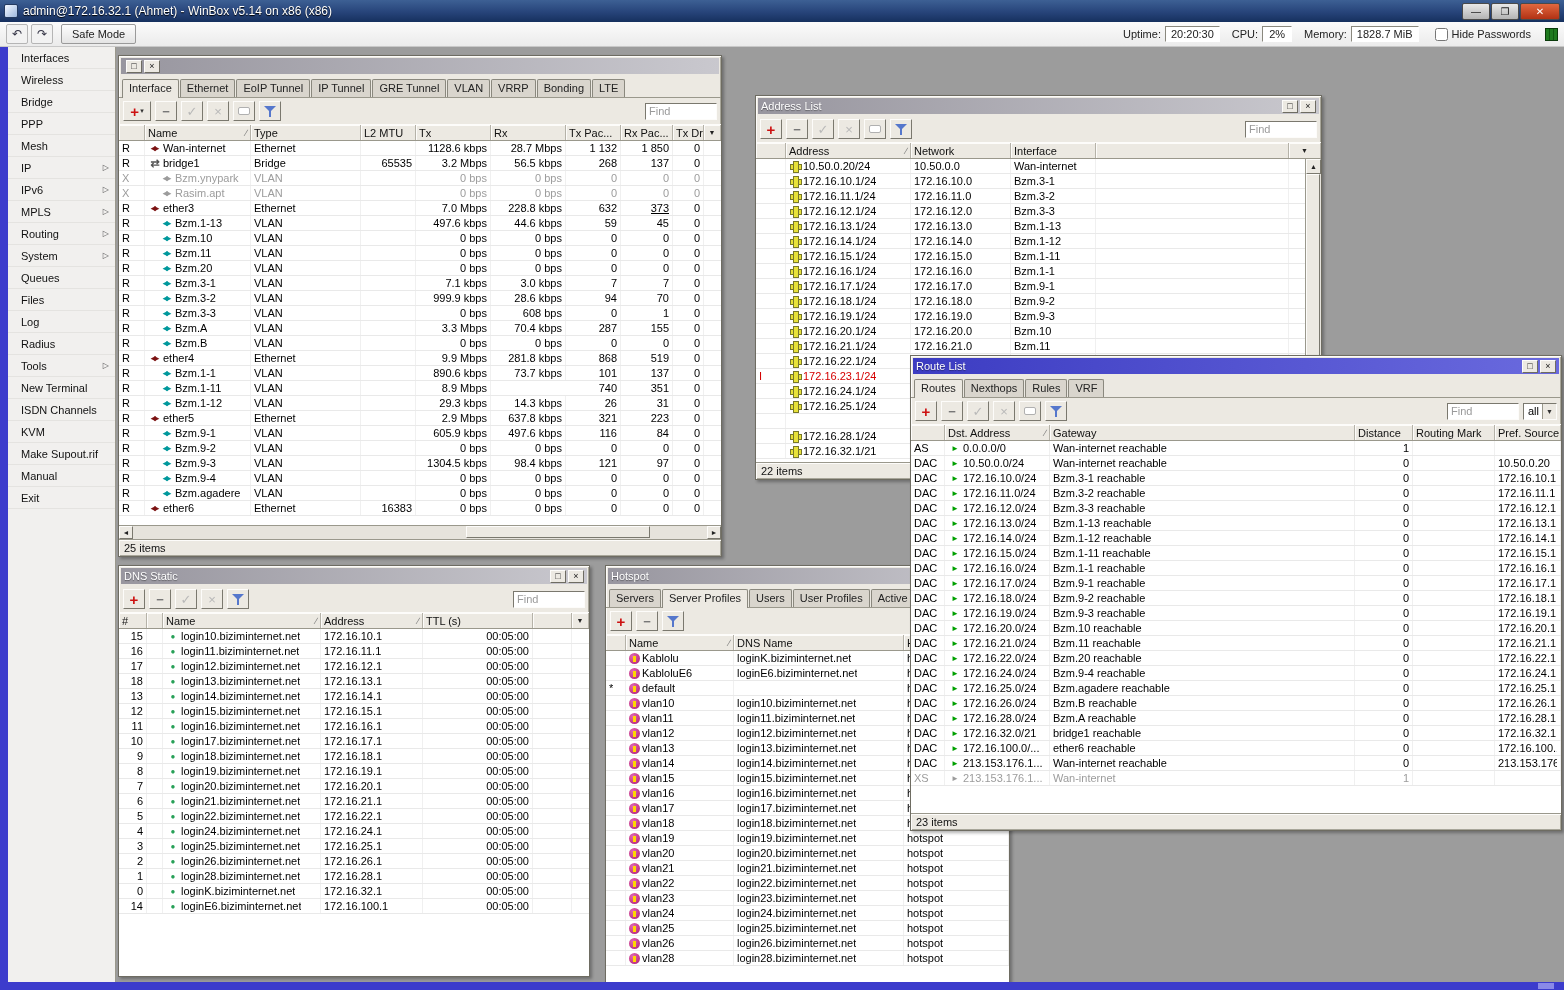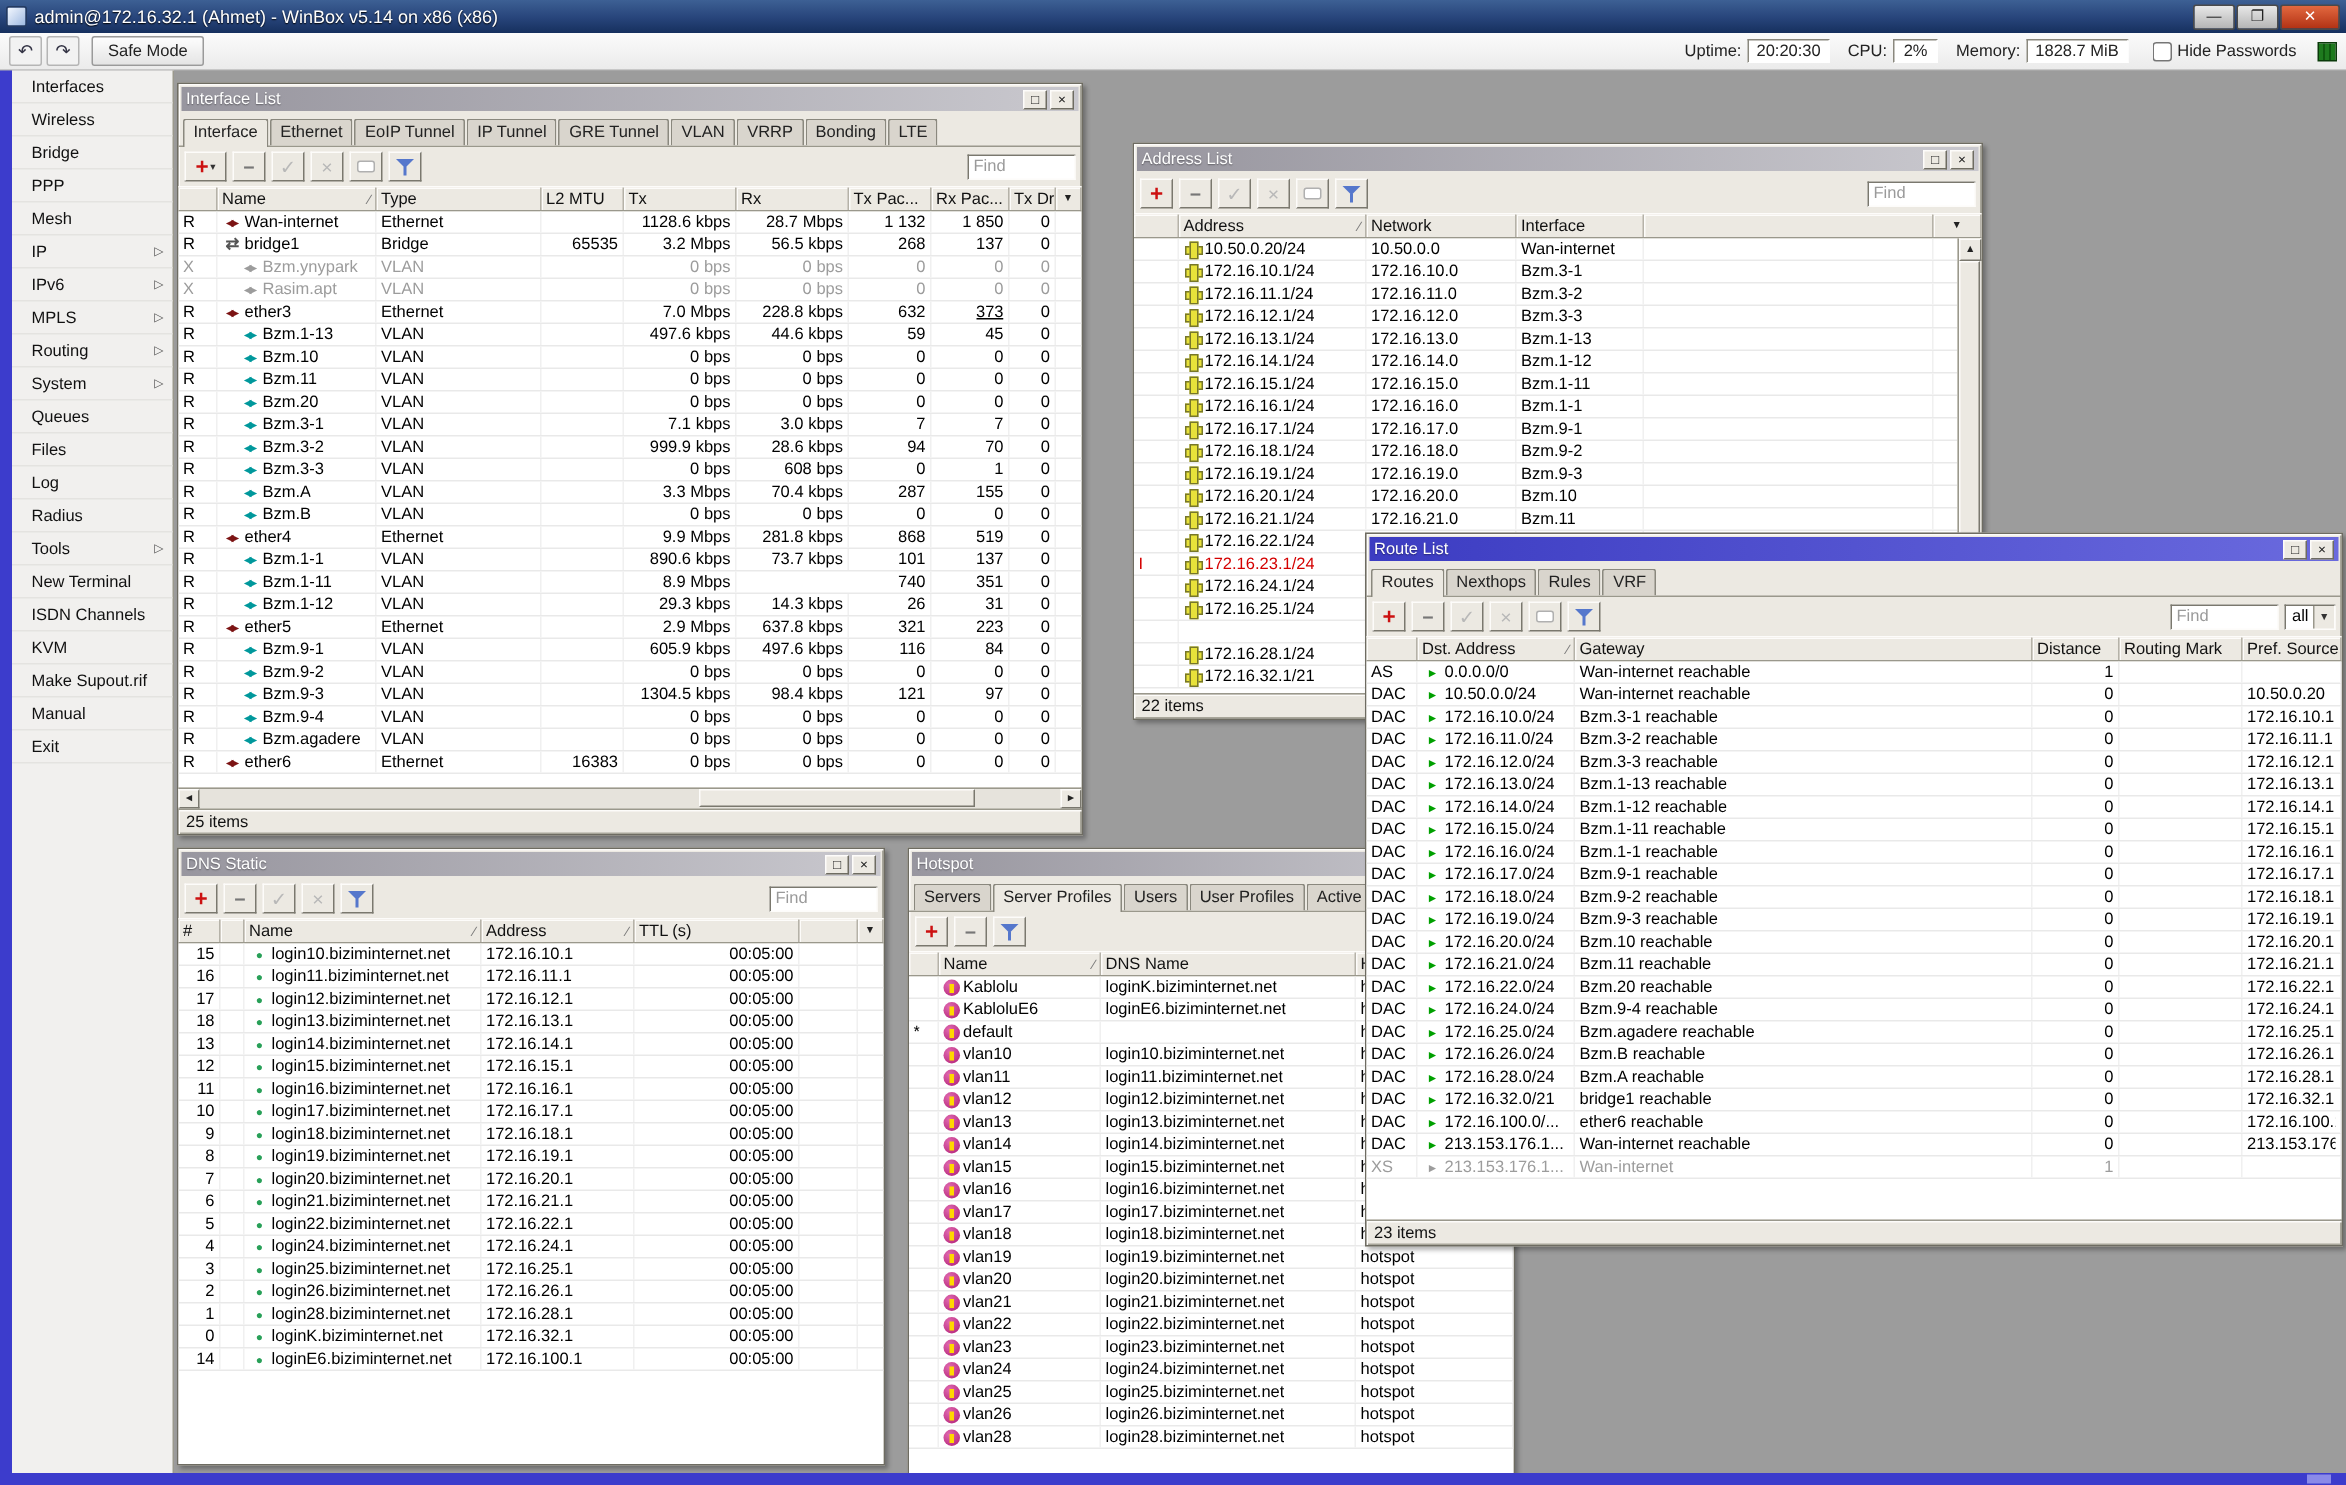--- a/index.html
+++ b/index.html
@@ -197,21 +197,20 @@
         </div>
         <div class="menu-item">
           <span>Exit</span>
         </div>
       </div>
 
     <div id="mdi">
 
       <div class="win" style="left:2px;top:8px;width:604px;height:502px;z-index:1">
         <div class="tbar">
-          <span class="ttext">Interface List</span>
           <span class="wbtn">□</span>
           <span class="wbtn">×</span>
         </div>
         <div class="tabs">
             <span class="tab active">Interface</span>
             <span class="tab">Ethernet</span>
             <span class="tab">EoIP Tunnel</span>
             <span class="tab">IP Tunnel</span>
             <span class="tab">GRE Tunnel</span>
             <span class="tab">VLAN</span>

